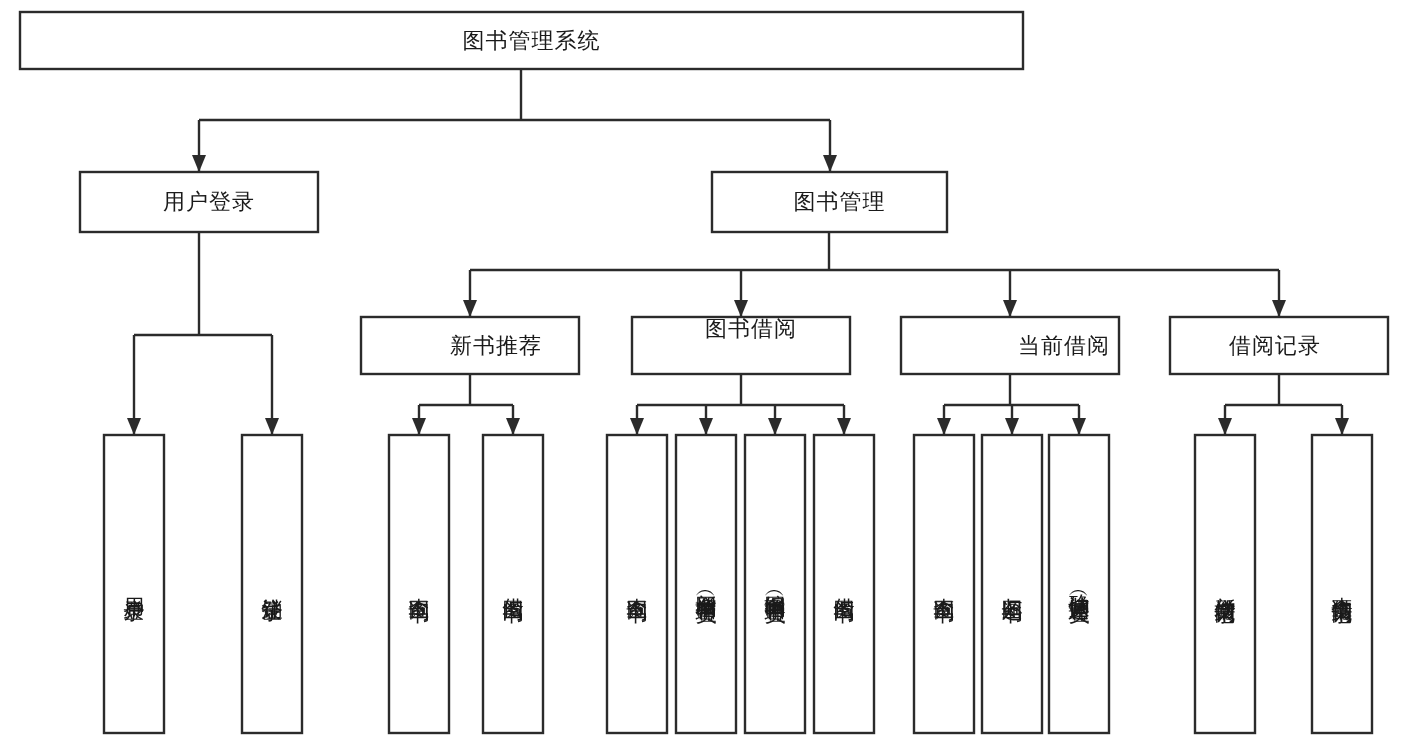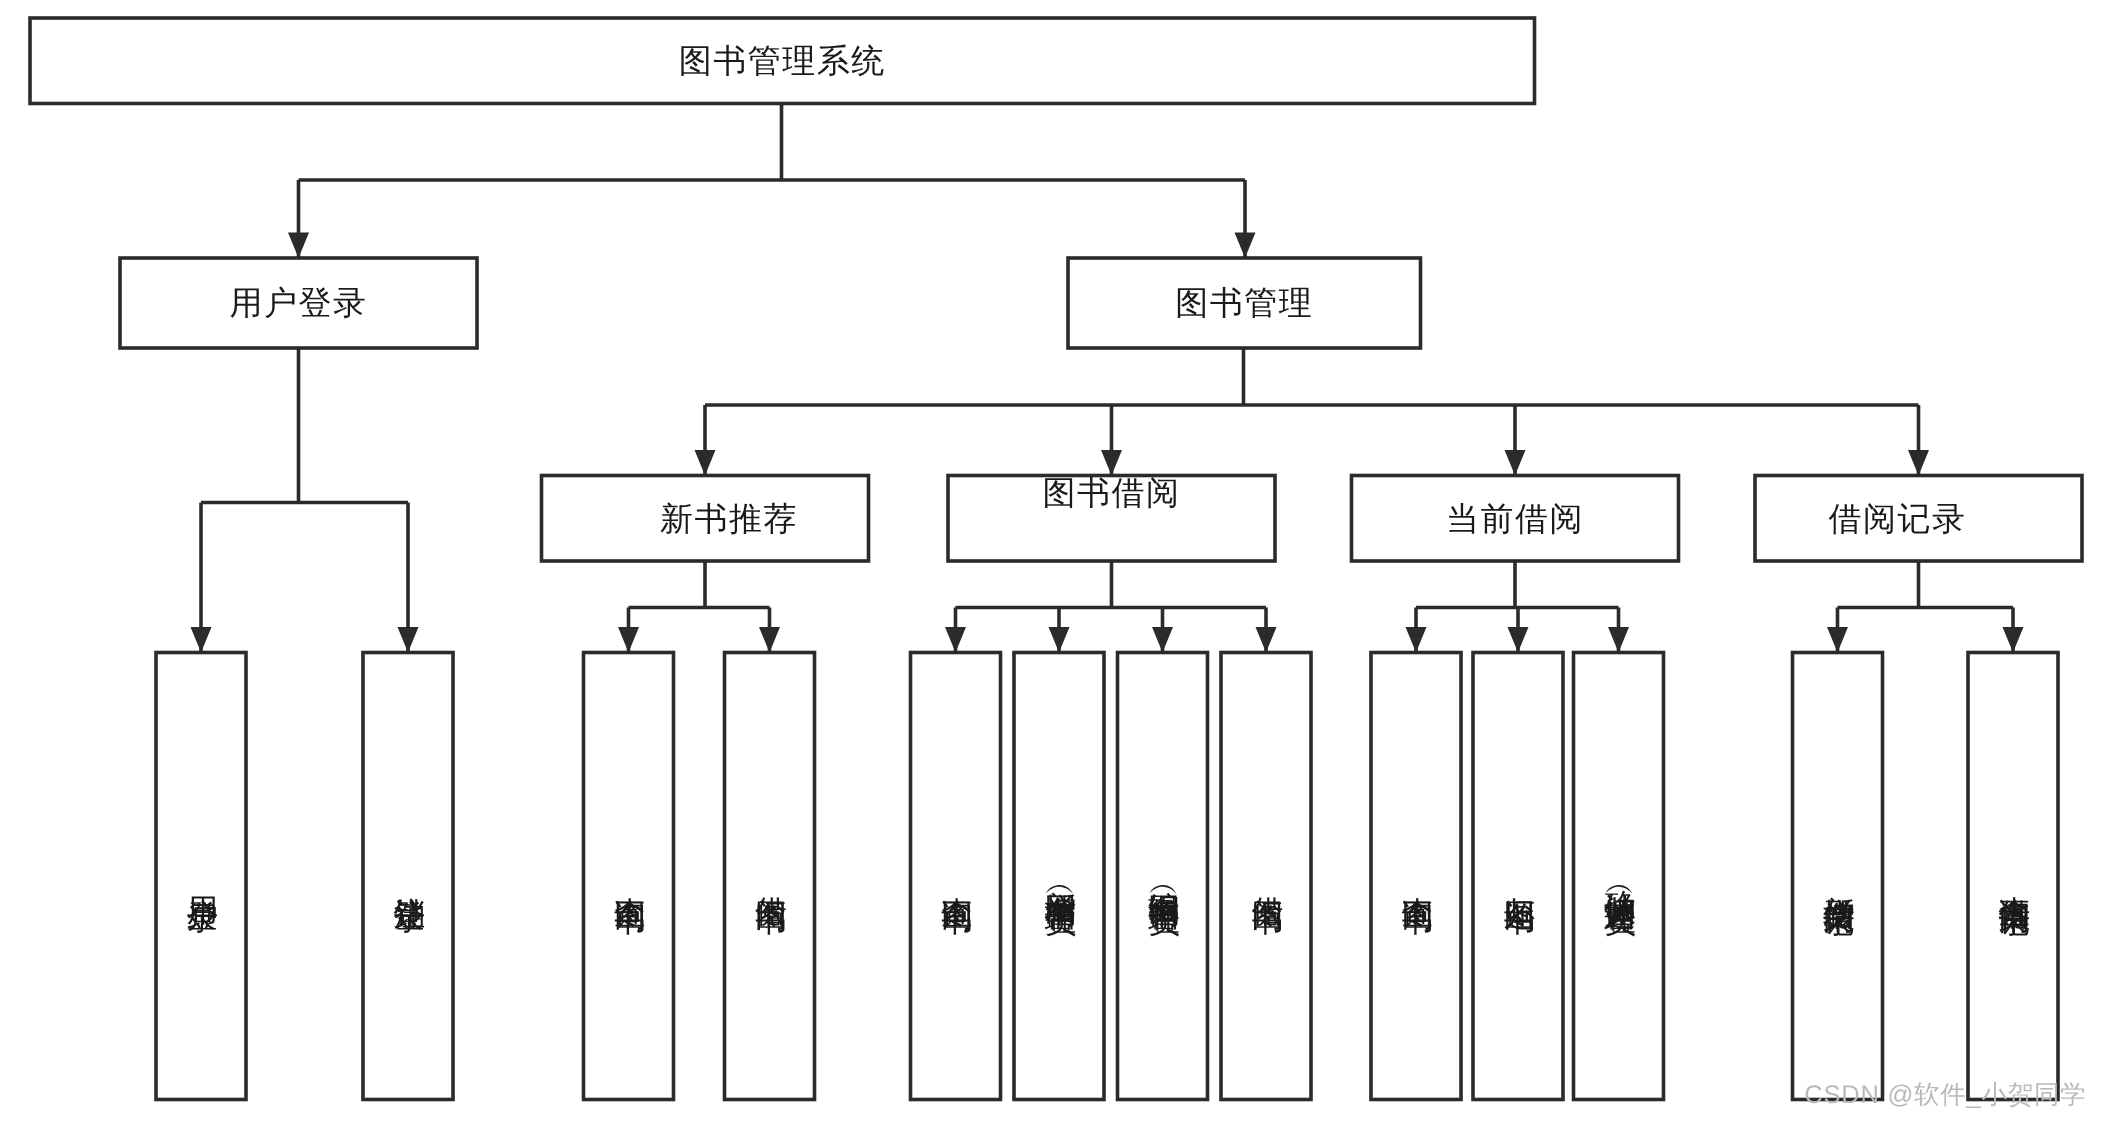--- a/index.html
+++ b/index.html
@@ -60,20 +60,21 @@
     letter-spacing: 1.5px;
     color: #1a1a1a;
     white-space: nowrap;
   }
   .horiz-text-wrap {
     position: absolute;
     display: flex;
     align-items: center;
     justify-content: center;
     pointer-events: none;
+    padding-left: 10px;
   }
   .horiz-text {
     font-family: "Liberation Sans", "DejaVu Sans", sans-serif;
     font-size: 22px;
     color: #1a1a1a;
     white-space: nowrap;
     letter-spacing: 1px;
   }
   #watermark {
     position: absolute;
@@ -180,21 +181,21 @@
       </div>
       <div class="horiz-text-wrap" style="left: 712px; top: 172px; width: 235px; height: 60px; border-radius: 26px;">
         <div class="horiz-text">图书管理</div>
       </div>
       <div class="horiz-text-wrap" style="left: 361px; top: 317px; width: 218px; height: 57px; margin-left: 16px;">
         <div class="horiz-text">新书推荐</div>
       </div>
       <div class="horiz-text-wrap" style="left: 632px; top: 300px; width: 218px; height: 57px;">
         <div class="horiz-text">图书借阅</div>
       </div>
-      <div class="horiz-text-wrap" style="left: 901px; top: 317px; width: 218px; height: 57px;">
+      <div class="horiz-text-wrap" style="left: 945px; top: 317px; width: 218px; height: 57px;">
         <div class="horiz-text">当前借阅</div>
       </div>
       <div class="horiz-text-wrap" style="left: 1136px; top: 317px; width: 258px; height: 57px;">
         <div class="horiz-text">借阅记录</div>
       </div>
       <div class="vert-text-wrap" style="left: 104px; top: 435px; width: 60px; height: 298px; align-items: center;">
         <div class="vert-text">用户登录</div>
       </div>
       <div class="vert-text-wrap" style="left: 242px; top: 435px; width: 60px; height: 298px; align-items: center;">
         <div class="vert-text">注销登录</div>
@@ -227,15 +228,14 @@
         <div class="vert-text">确认归还（管理员）</div>
       </div>
       <div class="vert-text-wrap" style="left: 1195px; top: 435px; width: 60px; height: 298px; align-items: center;">
         <div class="vert-text">新增借阅记录</div>
       </div>
       <div class="vert-text-wrap" style="left: 1312px; top: 435px; width: 60px; height: 298px; align-items: center;">
         <div class="vert-text">查询借阅记录</div>
       </div>
     </div>
 
-  <div id="watermark">CSDN @软件_小贺同学</div>
 
 </div>
 
 </body></html>

